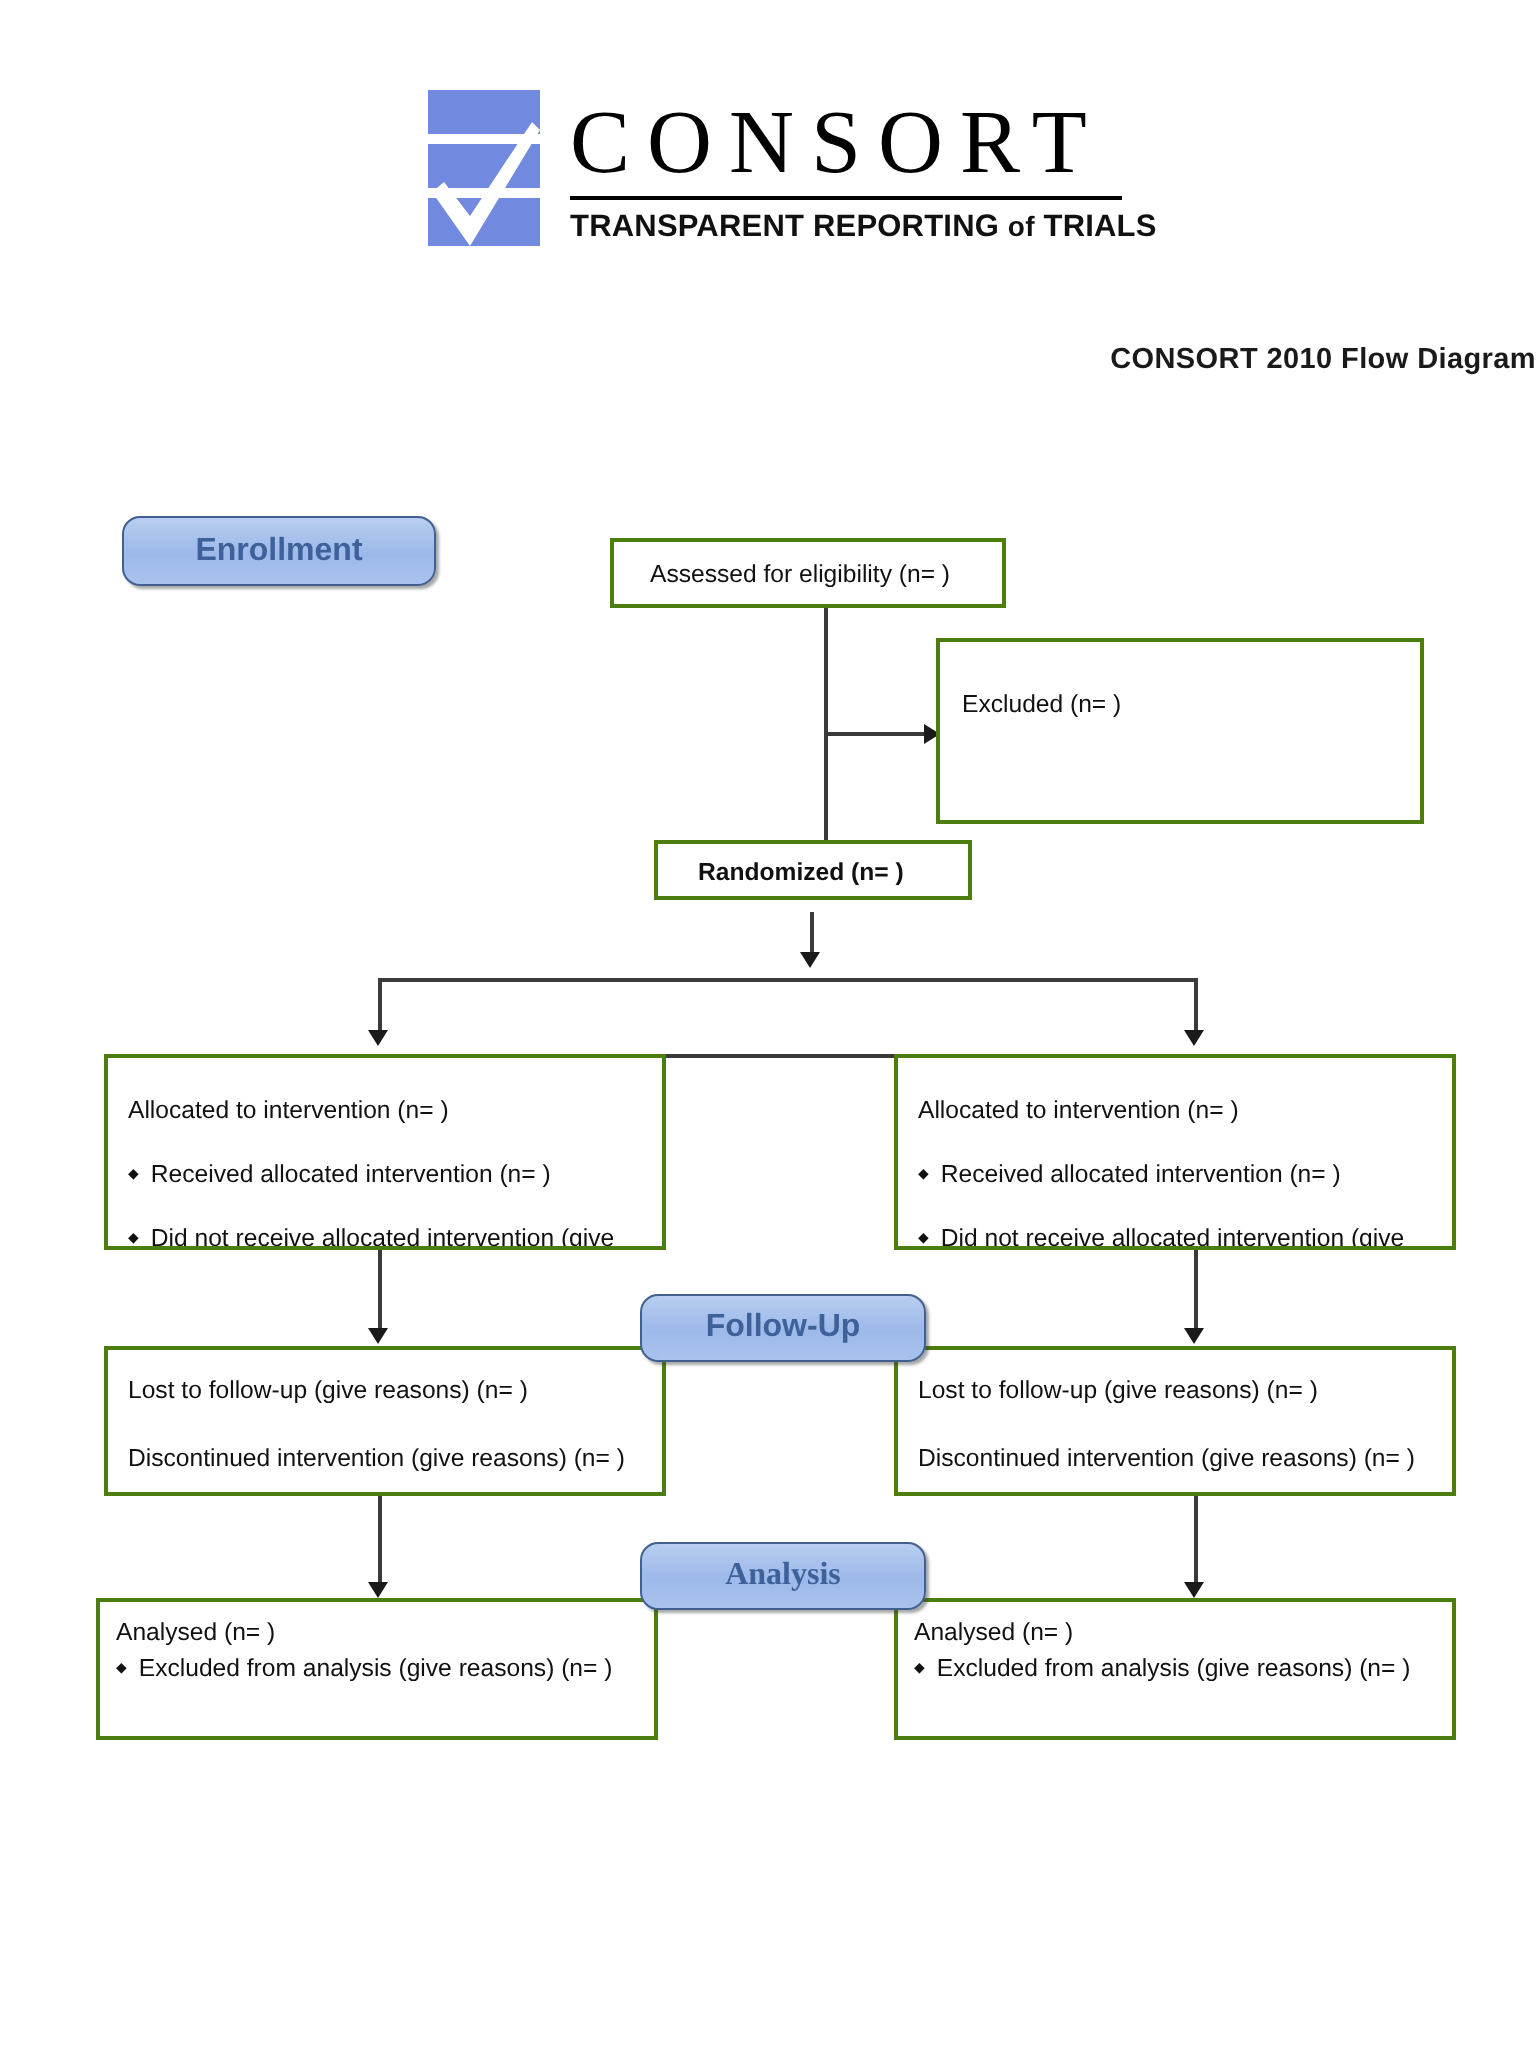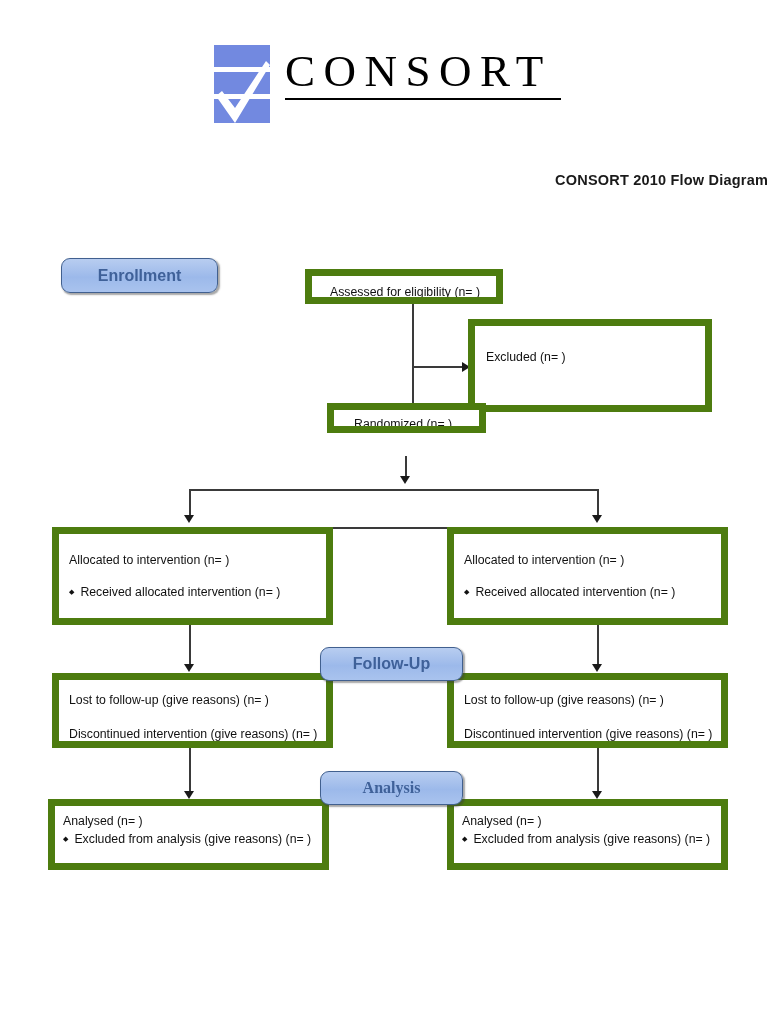--- a/index.html
+++ b/index.html
@@ -27,21 +27,21 @@
       font-size:14.5px;font-weight:bold;color:#1a1a1a;letter-spacing:0.2px;}
 
   
   .phase{position:absolute;border:1px solid #41608f;border-radius:9px;
       background:linear-gradient(180deg,#b8cdf0 0%,#9cb9ea 55%,#a9c3ee 100%);
       box-shadow:1.5px 1.5px 1.5px rgba(60,60,60,.45);
       color:#3f6199;font-weight:bold;font-size:16px;text-align:center;
       display:flex;align-items:center;justify-content:center;z-index:6;}
 
   
-  .box{position:absolute;border:7px solid #4d7c0f;background:#fff;
+  .box{position:absolute;border:2px solid #4d7c0f;background:#fff;
        box-sizing:border-box;overflow:hidden;z-index:3;}
   .box .line{font-size:12.3px;color:#111;white-space:nowrap;}
   .box .bullet:before{content:"\25C6";font-size:7px;vertical-align:2px;margin-right:6px;}
 
   
   .vline{position:absolute;background:#3a3a3a;width:1.6px;z-index:2;}
   .hline{position:absolute;background:#3a3a3a;height:1.6px;z-index:2;}
   .arrow-down{position:absolute;width:0;height:0;
       border-left:5px solid transparent;border-right:5px solid transparent;
       border-top:8px solid #1a1a1a;z-index:2;}
@@ -59,20 +59,21 @@
       <svg width="58" height="80" viewBox="0 0 58 80">
         <rect x="1" y="1" width="56" height="22" fill="#7289e0"></rect>
         <rect x="1" y="28" width="56" height="22" fill="#7289e0"></rect>
         <rect x="1" y="55" width="56" height="24" fill="#7289e0"></rect>
         <path d="M3 52 L22 79 L57 21 L53 17 L22 64 L9 47 Z" fill="#ffffff"></path>
       </svg>
     </div>
     <div id="logo-wordmark">
       <div id="logo-consort">CONSORT</div>
       <div id="logo-rule"></div>
+      <div id="logo-tagline"><span>TRANSPARENT REPORTING </span><span class="of">of</span><span> TRIALS</span></div>
     </div>
   </div>
 
   <div id="doc-title">CONSORT 2010 Flow Diagram</div>
 
   <div class="phase" style="left:61px;top:258px;width:155px;height:33px;">Enrollment</div>
   <div class="phase" style="left:320px;top:647px;width:141px;height:32px;">Follow-Up</div>
   <div class="phase" style="left:320px;top:771px;width:141px;height:32px;font-family:Liberation Serif, serif;">Analysis</div>
 
   <div class="vline" style="left:412px;top:304px;height:120px;"></div>
@@ -103,21 +104,21 @@
 
   <div class="box" style="left:305px;top:269px;width:198px;height:35px;padding:9px 0 0 18px;">
     <div class="line">Assessed for eligibility (n=  )</div>
   </div>
 
   <div class="box" style="left:468px;top:319px;width:244px;height:93px;padding:24px 0 0 11px;">
     <div class="line" style="margin-bottom:20px;">Excluded  (n=  )</div>
 
   </div>
 
-  <div class="box" style="left:327px;top:403px;width:159px;height:30px;padding:7px 11px 0 20px;">
+  <div class="box" style="left:327px;top:420px;width:159px;height:30px;padding:7px 11px 0 20px;font-weight:bold;">
     <div class="line">Randomized (n=  )</div>
   </div>
 
   <div class="box" style="left:52px;top:527px;width:281px;height:98px;padding:19px 0 0 10px;">
     <div class="line" style="margin-bottom:18px;">Allocated to intervention (n=  )</div>
     <div class="line bullet" style="margin-bottom:18px;">Received allocated intervention (n=  )</div>
     <div class="line bullet">Did not receive allocated intervention (give</div>
   </div>
 
   <div class="box" style="left:447px;top:527px;width:281px;height:98px;padding:19px 0 0 10px;">

